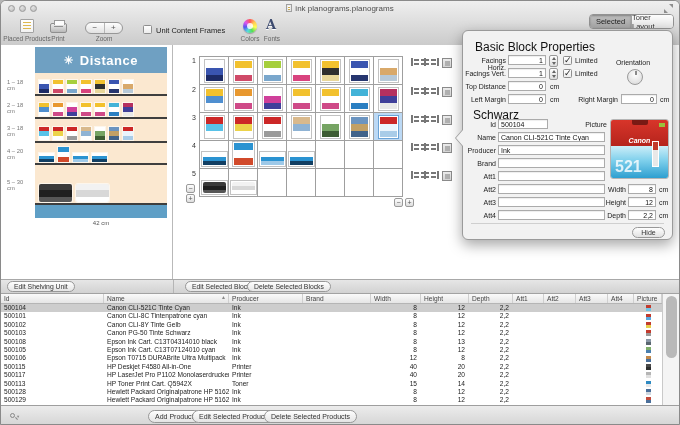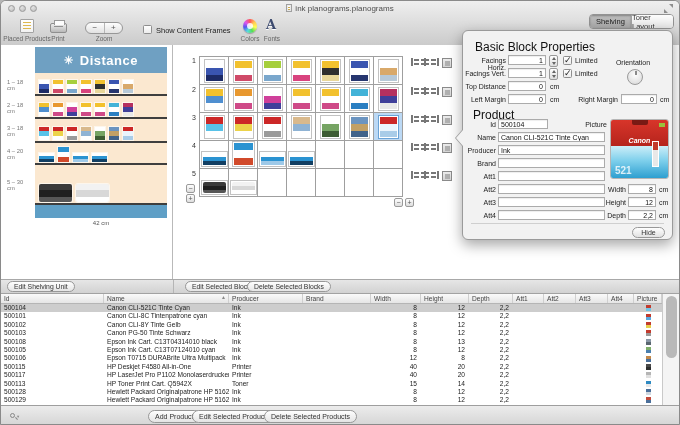--- a/index.html
+++ b/index.html
@@ -108,21 +108,21 @@
   .knob{position:absolute;left:164px;top:38px;width:16px;height:16px;border-radius:50%;border:1px solid #9a9a9a;
     background:radial-gradient(circle at 50% 35%,#fdfdfd,#d6d6d6)}
   .knob::after{content:"";position:absolute;left:7px;top:1px;width:2px;height:4px;background:#8a8a8a}
   .pic-box{position:absolute;left:147px;top:88px;width:59px;height:60px;border:1px solid #b5b5b5;border-radius:3px;
     background:#fff;overflow:hidden}
   .pic-top{position:relative;height:45%;background:linear-gradient(#d8352a,#b5241c);color:#fff;
     display:flex;align-items:flex-end;justify-content:center;font-weight:bold;font-style:italic;font-size:7px;padding-bottom:2px}
   .pic-top .cap{position:absolute;top:0;left:50%;transform:translateX(-50%);width:16px;height:5px;background:#7a1a14;border-radius:0 0 2px 2px}
   .pic-top .chip{position:absolute;right:3px;top:3px;width:6px;height:4px;background:#9ac23b}
   .pic-bottom{position:relative;height:55%;background:linear-gradient(180deg,#cdeef8 0%,#7fd0ec 45%,#2e9fd0 100%)}
-  .pic-bottom .num521{position:absolute;left:4px;bottom:2px;font-size:10px;font-weight:bold;color:rgba(255,255,255,.8)}
+  .pic-bottom .num521{position:absolute;left:4px;bottom:2px;font-size:16px;font-weight:bold;color:rgba(255,255,255,.8)}
   .pic-bottom .strip{position:absolute;right:9px;top:-5px;width:7px;height:26px;border:1px solid #fff;
     background:linear-gradient(#c23b2e 0 35%,#e8e8e8 35% 100%)}
   .psep{position:absolute;left:8px;right:8px;top:192px;border-top:1px solid #cfcfcf}
   .hide-btn{position:absolute;left:169px;top:196px;width:33px;height:11px;border:1px solid #989898;border-radius:6px;
     background:linear-gradient(#fefefe,#e2e2e2);font-size:7px;text-align:center;line-height:9px;color:#333}
   
   .midbar{position:absolute;left:0;top:278px;width:100%;height:15px;
     background:linear-gradient(#e6e6e6,#d2d2d2);border-top:1px solid #a8a8a8;border-bottom:1px solid #a2a2a2}
   .mid-div{position:absolute;left:172px;top:0;height:100%;border-left:1px solid #b5b5b5}
   .btn{position:absolute;top:1px;height:11px;line-height:9px;font-size:6.8px;color:#333;
@@ -168,27 +168,27 @@
       </span>
     <span class="tblab" style="left:0;width:52px">Placed Products</span>
     <span class="ic-print"></span>
     <span class="tblab" style="left:40px;width:34px">Print</span>
     <div class="zoomseg">
       <span>−</span>
       <span>+</span>
     </div>
     <span class="tblab" style="left:84px;width:38px">Zoom</span>
     <span class="cb" style="left:142px;top:24px"></span>
-    <span class="tb-text" style="left:155px;top:25px">Show Content Frames</span>
+    <span class="tb-text" style="left:155px;top:25px">Unit Content Frames</span>
     <span class="ic-wheel"></span>
     <span class="tblab" style="left:235px;width:28px">Colors</span>
     <span class="ic-A">A</span>
     <span class="tblab" style="left:257px;width:28px">Fonts</span>
     <div class="viewseg">
-        <span class="seg on">Shelving</span>
+        <span class="seg on">Selected</span>
         <span class="seg off">Toner Layout</span>
       </div>
   </div>
 
   <div class="left-panel">
     <div class="preview">
       <div class="phead" style="background: rgb(111, 160, 194);">
         <span class="logo">✳</span>
         <span>Distance</span>
       </div>
@@ -463,21 +463,21 @@
     <span class="pl l" style="left:87px;top:52px;width:14px">cm</span>
 
     <span class="pl" style="left:0;top:65px;width:43px">Left Margin</span>
     <input class="pf num" style="left: 45px; top: 63px; width: 38px;" value="0">
     <span class="pl l" style="left:87px;top:65px;width:14px">cm</span>
 
     <span class="pl" style="left:100px;top:65px;width:55px">Right Margin</span>
     <input class="pf num" style="left: 158px; top: 63px; width: 36px;" value="0">
     <span class="pl l" style="left:197px;top:65px;width:14px">cm</span>
 
-    <div class="ptitle" style="left:10px;top:77px">Product</div>
+    <div class="ptitle" style="left:10px;top:77px">Schwarz</div>
 
     <span class="pl" style="left:0;top:90px;width:33px">Id</span>
     <input class="pf" style="left: 35px; top: 88px; width: 50px;" value="500104">
     <span class="pl" style="left:105px;top:90px;width:39px">Picture</span>
 
     <div class="pic-box">
       <div class="pic-top">
           <span class="cap"></span>
           <span class="chip"></span>
           <span>Canon</span>

